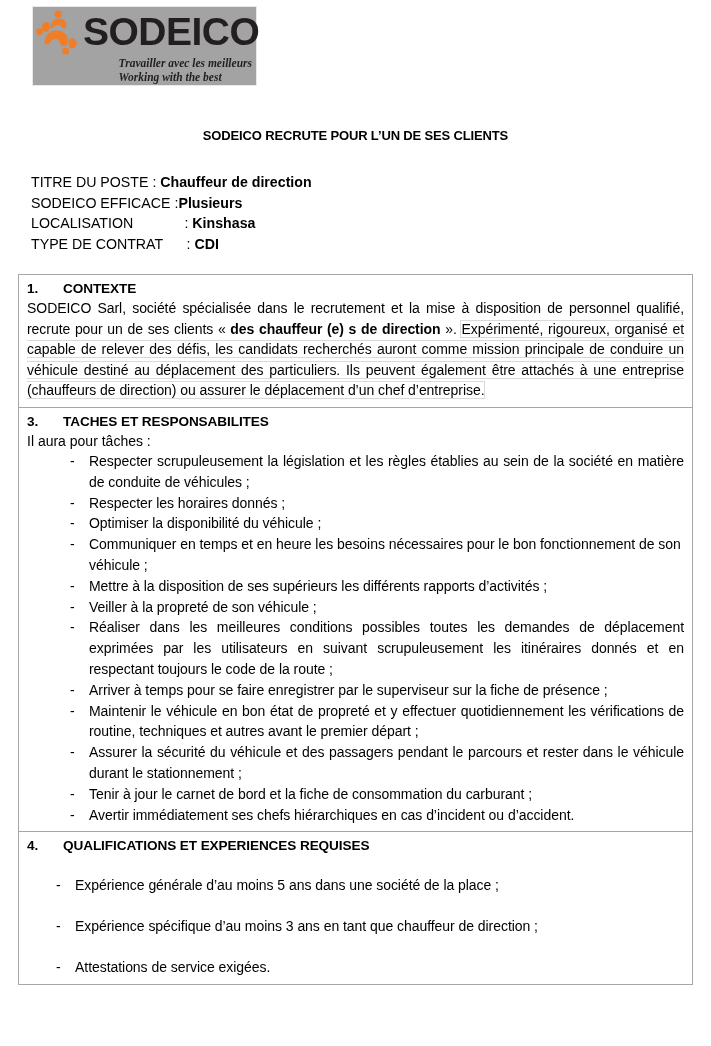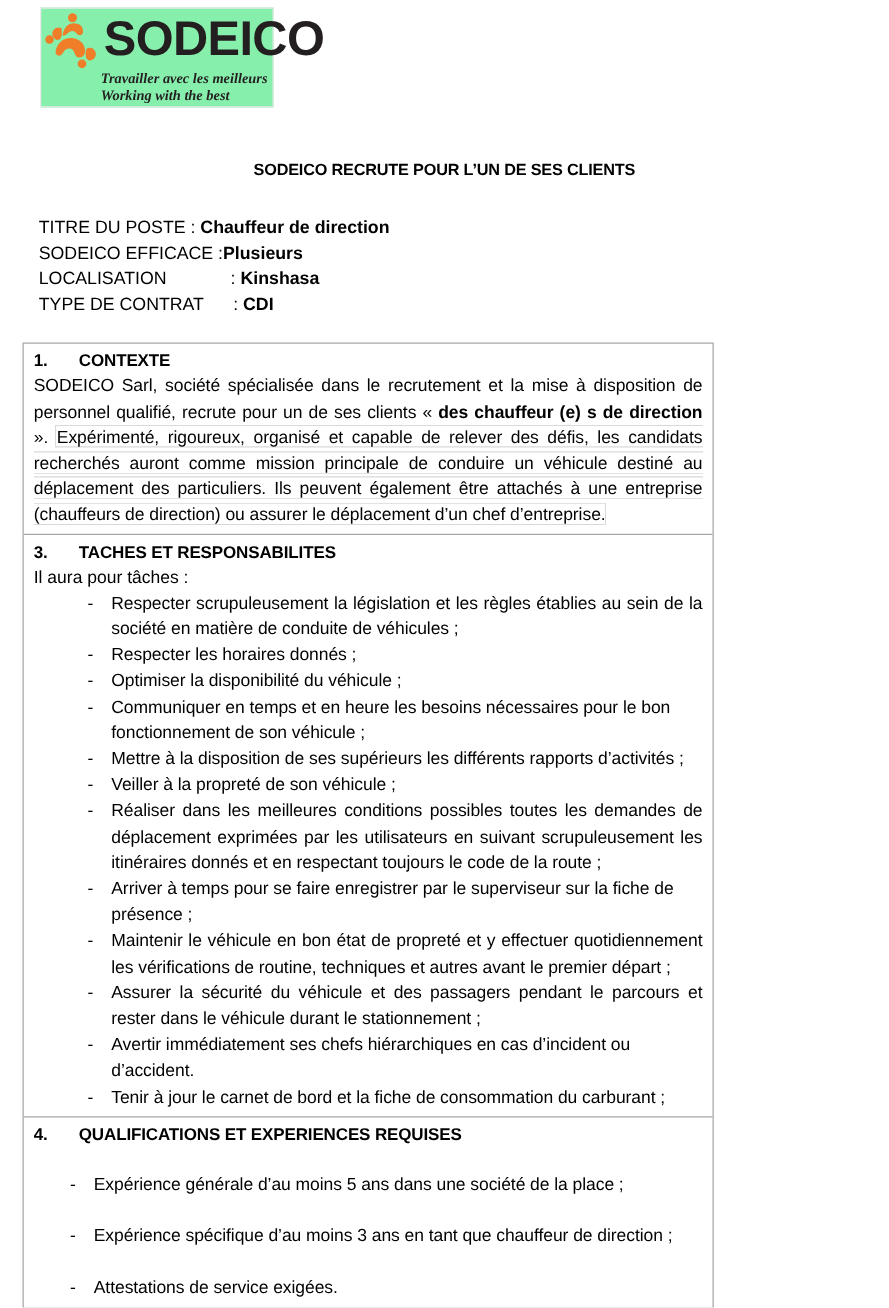--- a/index.html
+++ b/index.html
@@ -21,25 +21,25 @@
     width: 711px;
     height: 1046px;
     box-sizing: border-box;
   }
 
   
   .logo-box {
     position: absolute;
     left: 32px;
     top: 6px;
-    width: 187px;
+    width: 225px;
     height: 80px;
     border: 1px solid #e9e9e9;
     box-sizing: border-box;
-    background: #86efac;
+    background: #a3a3a3;
   }
   .logo-row {
     position: absolute;
     left: 2px;
     top: 2px;
     display: flex;
     align-items: center;
     gap: 6px;
   }
   .logo-mark {
@@ -96,21 +96,21 @@
   }
   .meta-value {
     font-weight: bold;
   }
 
   
   .doc-table {
     position: absolute;
     left: 18px;
     top: 274px;
-    width: 553px;
+    width: 675px;
     box-sizing: border-box;
     border: 1px solid #a6a6a6;
     background: #ffffff;
   }
   .sec {
     box-sizing: border-box;
     padding: 4px 8px 6px 8px;
     border-bottom: 1px solid #a6a6a6;
   }
   .sec:last-child {
@@ -235,22 +235,22 @@
         <li>Respecter scrupuleusement la législation et les règles établies au sein de la société en matière de conduite de véhicules ;</li>
         <li class="noj">Respecter les horaires donnés ;</li>
         <li class="noj">Optimiser la disponibilité du véhicule ;</li>
         <li class="noj">Communiquer en temps et en heure les besoins nécessaires pour le bon fonctionnement de son véhicule ;</li>
         <li class="noj">Mettre à la disposition de ses supérieurs les différents rapports d’activités ;</li>
         <li class="noj">Veiller à la propreté de son véhicule ;</li>
         <li>Réaliser dans les meilleures conditions possibles toutes les demandes de déplacement exprimées par les utilisateurs en suivant scrupuleusement les itinéraires donnés et en respectant toujours le code de la route ;</li>
         <li class="noj">Arriver à temps pour se faire enregistrer par le superviseur sur la fiche de présence ;</li>
         <li>Maintenir le véhicule en bon état de propreté et y effectuer quotidiennement les vérifications de routine, techniques et autres avant le premier départ ;</li>
         <li>Assurer la sécurité du véhicule et des passagers pendant le parcours et rester dans le véhicule durant le stationnement ;</li>
+        <li class="noj">Tenir à jour le carnet de bord et la fiche de consommation du carburant ;</li>
         <li class="noj">Avertir immédiatement ses chefs hiérarchiques en cas d’incident ou d’accident.</li>
-        <li class="noj">Tenir à jour le carnet de bord et la fiche de consommation du carburant ;</li>
       </ul>
     </div>
 
     <div class="sec">
       <div class="sec-head"><span class="num">4.</span><span>QUALIFICATIONS ET EXPERIENCES REQUISES</span></div>
       <ul class="dashlist tight">
         <li class="noj">Expérience générale d’au moins 5 ans dans une société de la place ;</li>
         <li class="noj">Expérience spécifique d’au moins 3 ans en tant que chauffeur de direction ;</li>
         <li class="noj">Attestations de service exigées.</li>
       </ul>

